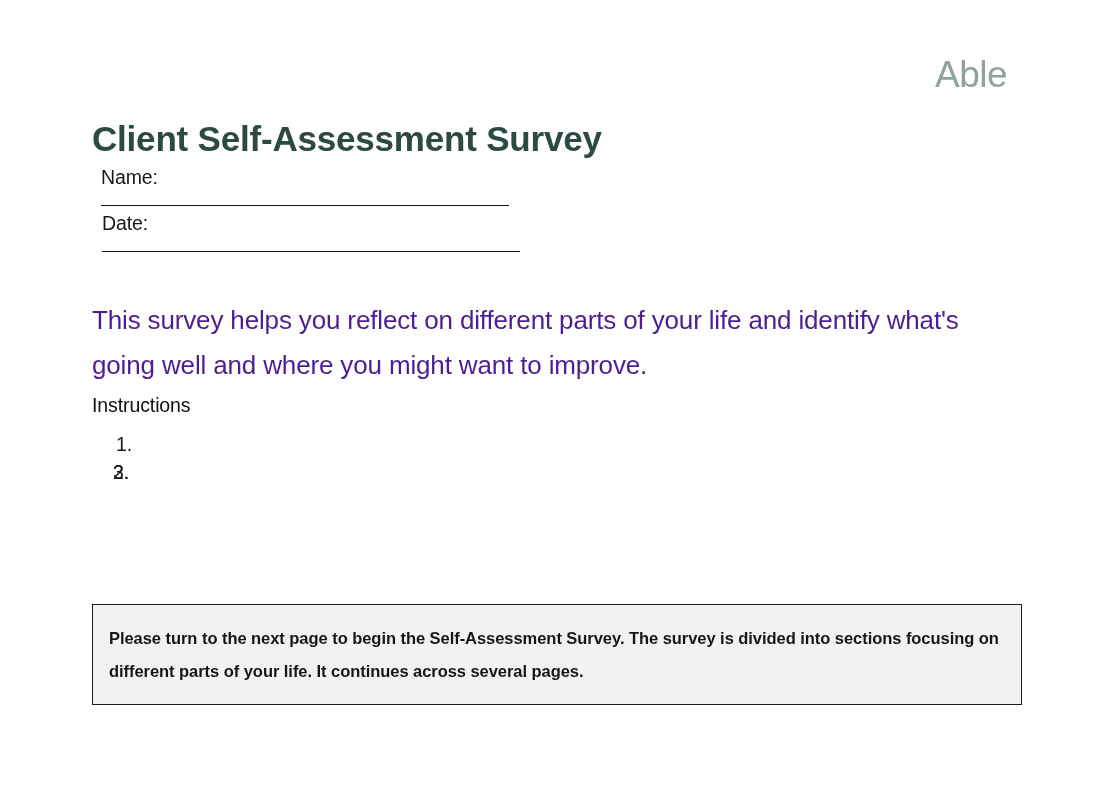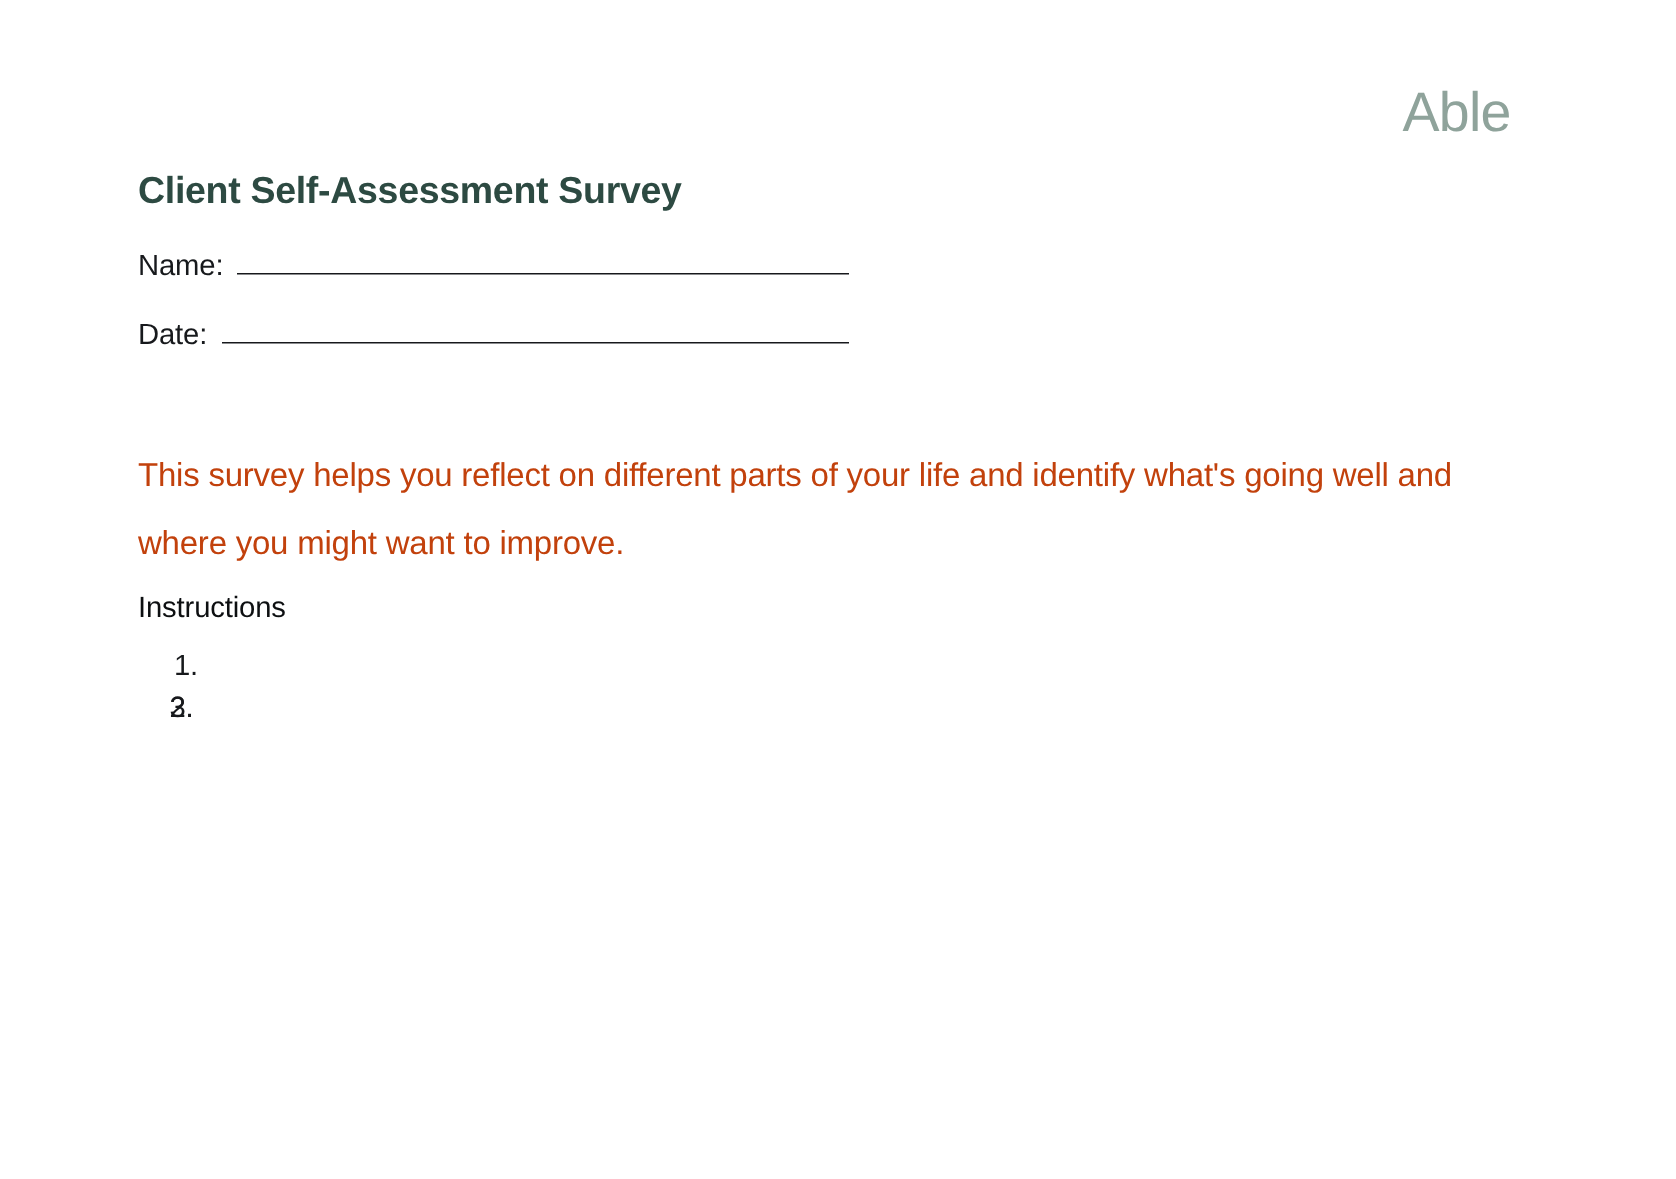--- a/index.html
+++ b/index.html
@@ -44,36 +44,37 @@
   .logo .line2 {
     display: block;
     padding-left: 30px;
   }
 
   
   .doc-title {
     position: absolute;
     left: 92px;
     top: 96px;
-    font-size: 25px;
+    font-size: 35px;
     font-weight: bold;
     color: #2d4a42;
     letter-spacing: -0.2px;
     white-space: nowrap;
   }
 
   
   .field-row {
     position: absolute;
     left: 92px;
     display: flex;
     align-items: baseline;
     font-size: 19.5px;
     color: #17191c;
     letter-spacing: -0.1px;
+    flex-direction: column;
   }
   #field-name { top: 166px; }
   #field-date { top: 212px; }
 
   .field-label {
     white-space: nowrap;
   }
   .field-line {
     display: inline-block;
     border-bottom: 1.6px solid #17191c;
@@ -87,23 +88,23 @@
     width: 418px;
     margin-left: 10px;
   }
 
   
   .intro {
     position: absolute;
     left: 92px;
     top: 272px;
     width: 912px;
-    font-size: 22px;
+    font-size: 26px;
     line-height: 45px;
-    color: #c2410c;
+    color: #4c1d95;
     letter-spacing: -0.15px;
   }
 
   
   .section-heading {
     position: absolute;
     left: 92px;
     top: 378px;
     font-size: 19.5px;
     font-weight: normal;
@@ -193,14 +194,17 @@
       <span class="marker">1.</span>
     </li>
     <li class="li-2">
       <span class="marker">2.</span>
     </li>
     <li class="li-3">
       <span class="marker">3.</span>
     </li>
   </ol>
 
+  <div class="callout">
+    <div class="callout-text">Please turn to the next page to begin the Self-Assessment Survey. The survey is divided into sections focusing on different parts of your life. It continues across several pages.</div>
+  </div>
 
 </div>
 
 </body></html>

